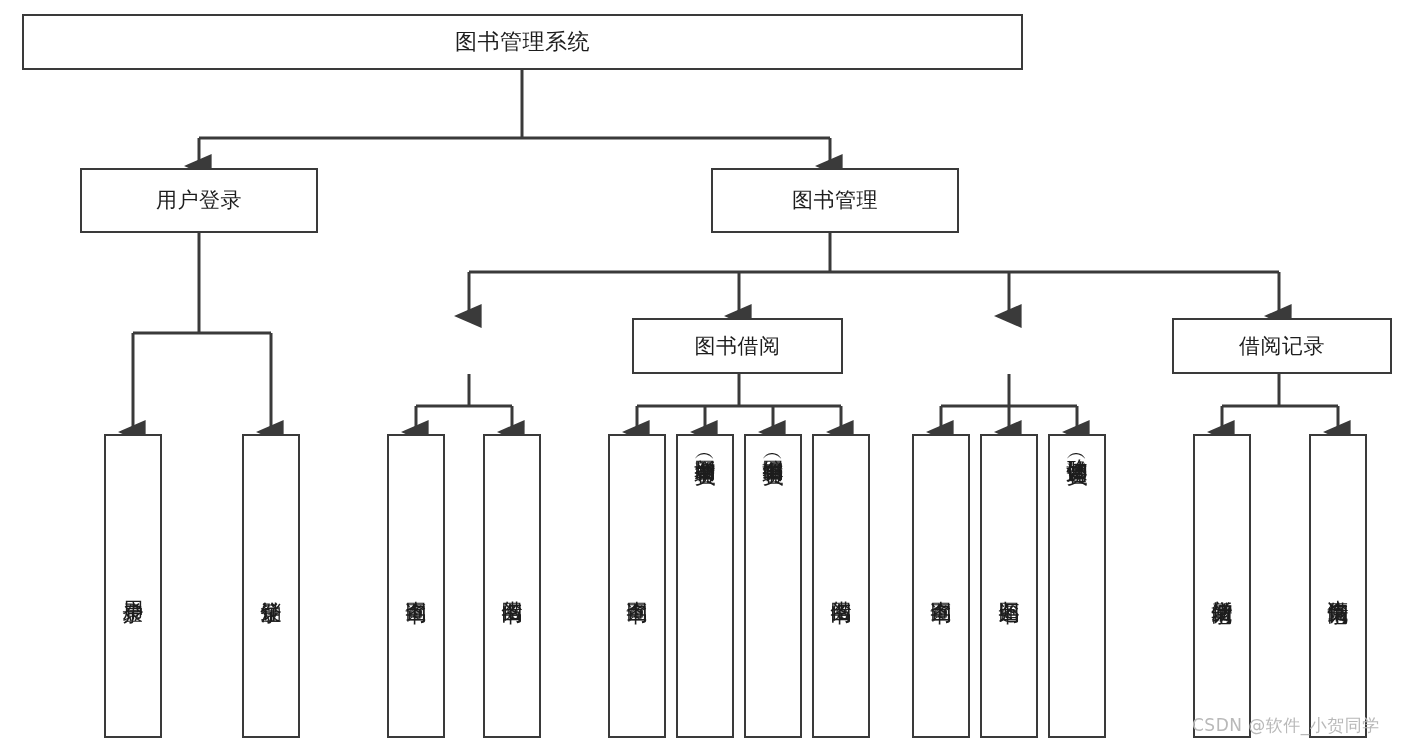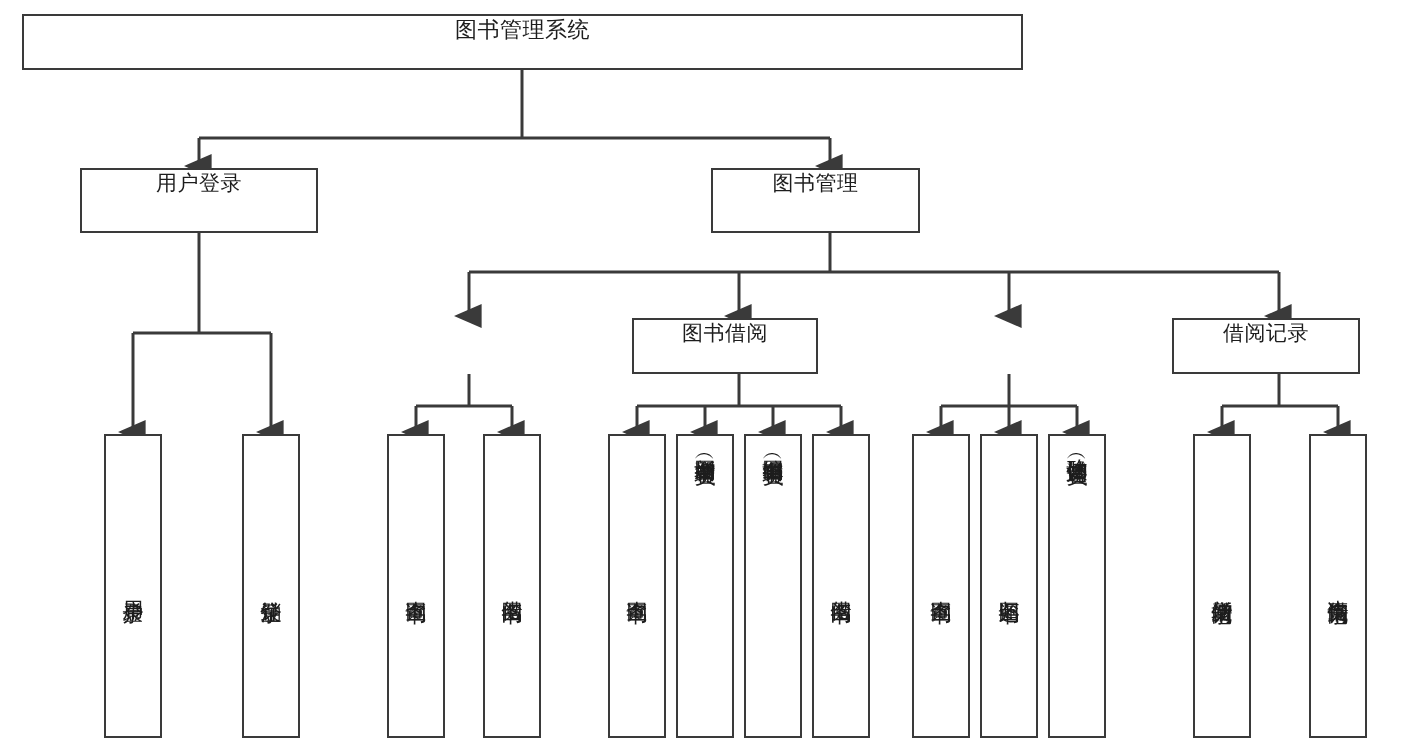--- a/index.html
+++ b/index.html
@@ -25,21 +25,21 @@
     width: 1405px;
     height: 747px;
     pointer-events: none;
   }
   .node {
     position: absolute;
     box-sizing: border-box;
     background: #ffffff;
     border: 2px solid #3a3a3a;
     display: flex;
-    align-items: flex-start;
+    align-items: center;
     justify-content: center;
     color: #1d1d1d;
     z-index: 2;
   }
   .node .label {
     display: block;
     text-align: center;
     line-height: 1.26;
     white-space: nowrap;
   }
@@ -139,31 +139,31 @@
   </svg>
 
   <div class="node root horizontal" style="left:22px; top:14px; width:1001px; height:56px;">
     <span class="label">图书管理系统</span>
   </div>
 
   <div class="node horizontal" style="left:80px; top:168px; width:238px; height:65px;">
     <span class="label">用户登录</span>
   </div>
 
-  <div class="node horizontal" style="left:711px; top:168px; width:209px; height:65px;">
+  <div class="node horizontal" style="left:711px; top:168px; width:248px; height:65px;">
     <span class="label">图书管理</span>
   </div>
 
 
-  <div class="node horizontal" style="left:632px; top:318px; width:186px; height:56px;">
+  <div class="node horizontal" style="left:632px; top:318px; width:211px; height:56px;">
     <span class="label">图书借阅</span>
   </div>
 
 
-  <div class="node horizontal" style="left:1172px; top:318px; width:188px; height:56px;">
+  <div class="node horizontal" style="left:1172px; top:318px; width:220px; height:56px;">
     <span class="label">借阅记录</span>
   </div>
 
   <div class="node vertical centered" style="left:104px; top:434px; width:58px; height:304px;">
     <span class="label">用户登录</span>
   </div>
 
   <div class="node vertical centered" style="left:242px; top:434px; width:58px; height:304px;">
     <span class="label">注销登录</span>
   </div>
@@ -205,14 +205,15 @@
   </div>
 
   <div class="node vertical centered" style="left:1193px; top:434px; width:58px; height:304px;">
     <span class="label">新增借阅记录</span>
   </div>
 
   <div class="node vertical centered" style="left:1309px; top:434px; width:58px; height:304px;">
     <span class="label">查询借阅记录</span>
   </div>
 
+  <div class="watermark">CSDN @软件_小贺同学</div>
 
 </div>
 
 </body></html>

